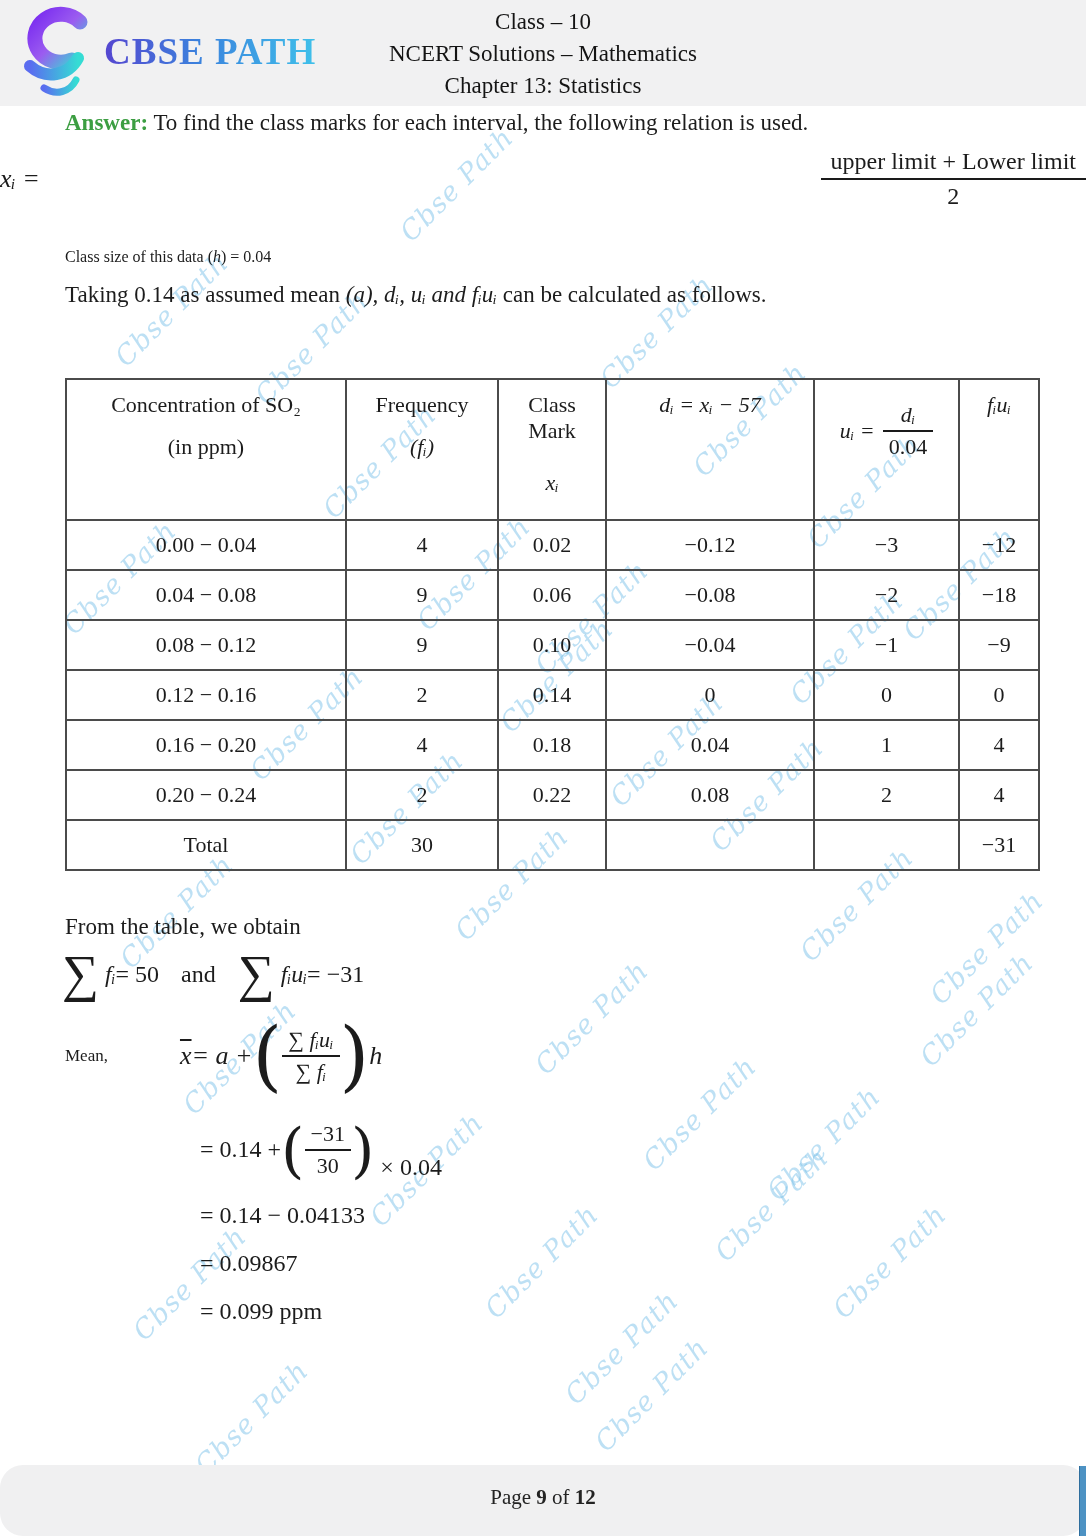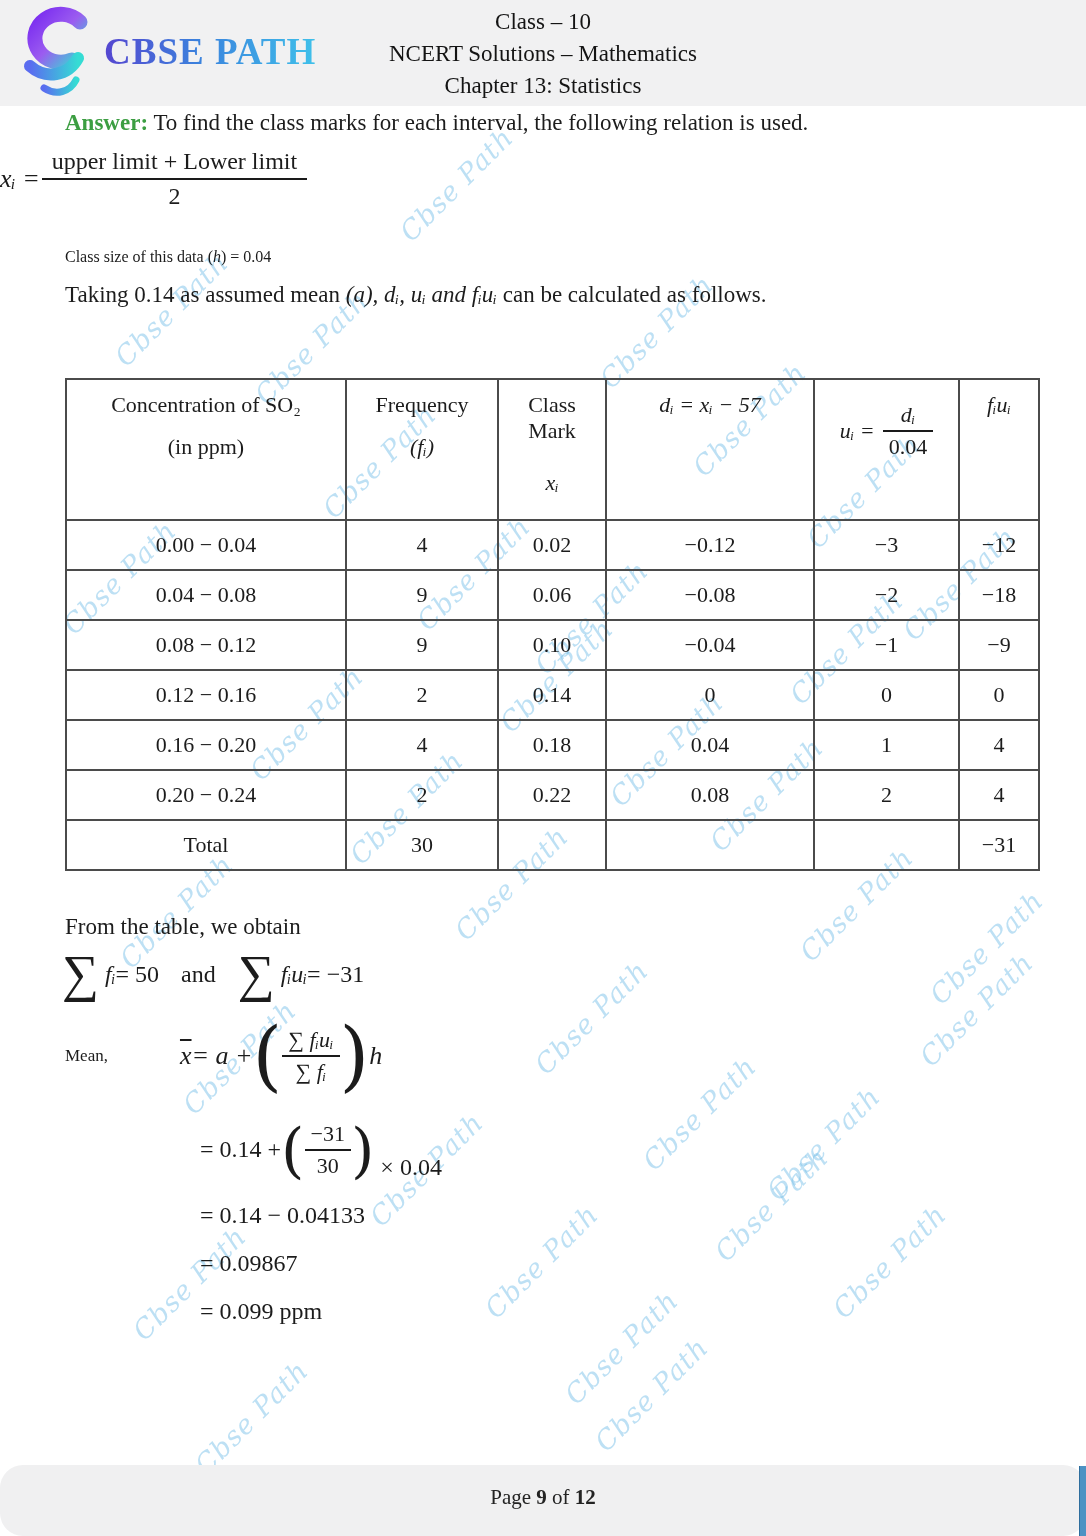--- a/index.html
+++ b/index.html
@@ -31,21 +31,21 @@
       background:linear-gradient(90deg,#5546d0 0%,#3b82dd 45%,#3fc0ea 100%);
       -webkit-background-clip:text; -webkit-text-fill-color:transparent;
     }
   }
   
   .answer { position:absolute; left:65px; top:110px; font-size:23px; }
   .answer .label { color:#3c9e42; font-weight:bold; }
   .mi { font-style:italic; }
   .formula-center {
     position:absolute; left:0; top:148px; width:100%;
-    display:flex; justify-content:flex-start; align-items:center; gap:2px; font-size:26px;
+    display:flex; justify-content:space-between; align-items:center; gap:2px; font-size:26px;
   }
   .frac { display:inline-flex; flex-direction:column; text-align:center; font-size:24px; }
   .frac .num { padding:0 10px 3px; border-bottom:2px solid #1a1a1a; }
   .frac .den { padding:3px 10px 0; }
   .line-classsize { position:absolute; left:65px; top:248px; font-size:16px; }
   .line-taking { position:absolute; left:65px; top:282px; font-size:23px; }
   
   .stable {
     position:absolute; left:65px; top:378px; width:973px;
     border-collapse:collapse; table-layout:fixed; font-size:22px;

